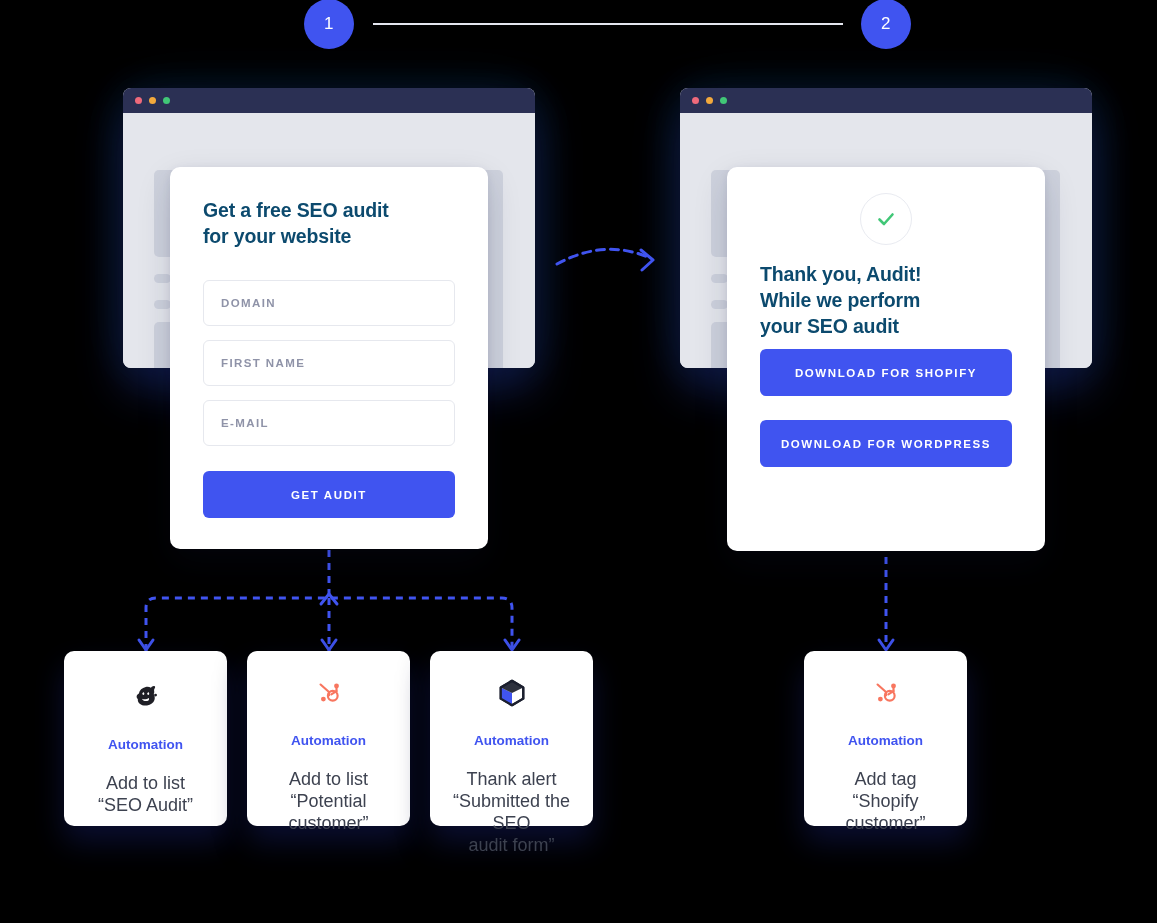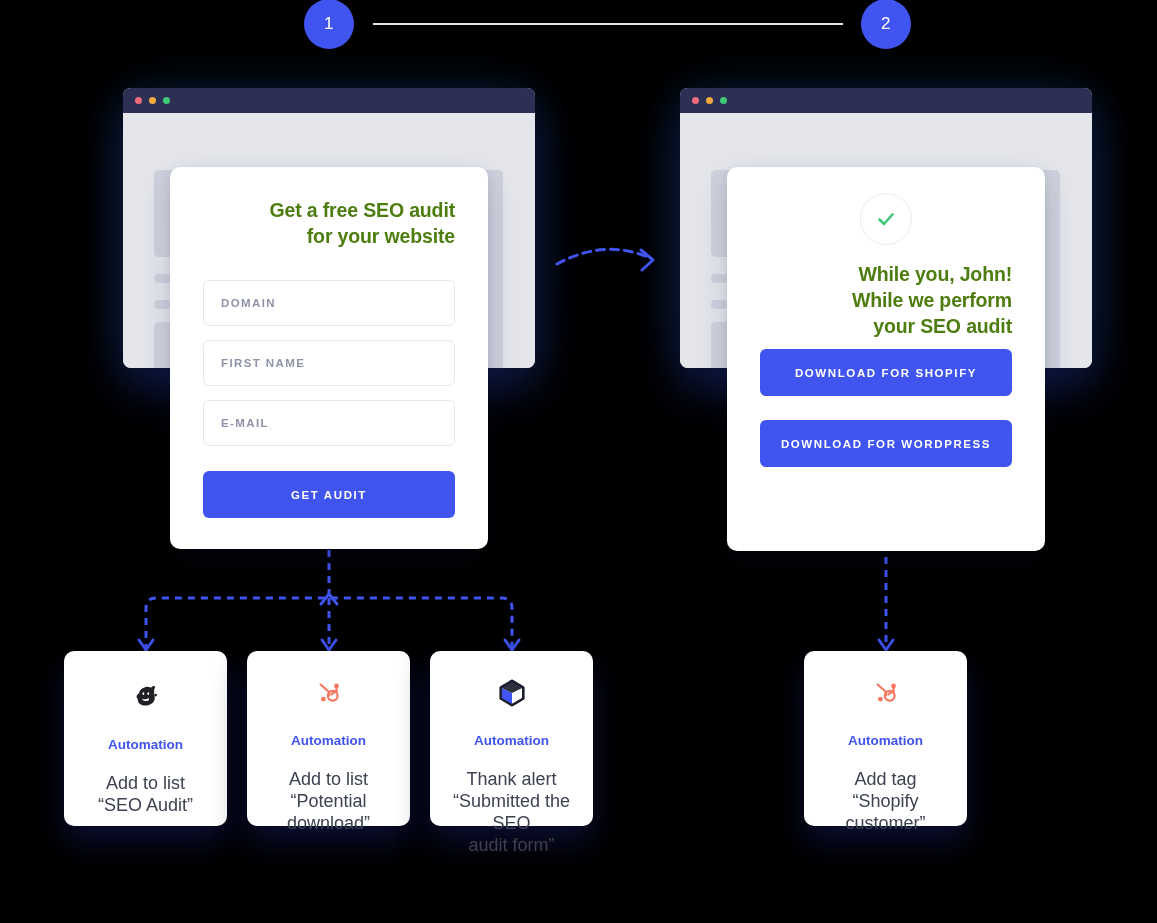--- a/index.html
+++ b/index.html
@@ -63,22 +63,22 @@
   
   .panel {
     position: absolute; background: #ffffff; border-radius: 10px;
     box-shadow: 0 14px 34px rgba(20,24,60,0.16), 0 2px 8px rgba(20,24,60,0.08);
     z-index: 25;
   }
   #panel-1 { left: 170px; top: 167px; width: 318px; height: 382px; padding: 30px 33px 0; }
   #panel-2 { left: 727px; top: 167px; width: 318px; height: 384px; padding: 26px 33px 0; }
 
   .panel-title {
-    font-size: 19.5px; font-weight: 700; color: #4d7c0f;
-    text-align: right; line-height: 26px; letter-spacing: -0.15px;
+    font-size: 19.5px; font-weight: 700; color: #0c4a6e;
+    text-align: left; line-height: 26px; letter-spacing: -0.15px;
   }
   .field {
     margin-top: 14px; height: 46px; border: 1px solid #e6e8ee; border-radius: 6px;
     display: flex; align-items: center; padding-left: 17px;
     font-size: 11.5px; letter-spacing: 1.4px; font-weight: 600; color: #8f93a8;
     background: #fff;
   }
   #field-domain { margin-top: 31px; }
   .primary-btn {
     margin-top: 25px; height: 47px; border-radius: 6px; background: #4054f0;
@@ -209,21 +209,21 @@
     <button class="primary-btn">GET AUDIT</button>
   </div>
 
   <div class="panel" id="panel-2">
     <div class="check-circle">
       <svg width="22" height="22" viewBox="0 0 22 22">
         <path d="M4.5,11.5 L9,16 L17.5,6.5" stroke="#41c777" stroke-width="2.6" fill="none" stroke-linecap="round" stroke-linejoin="round"></path>
       </svg>
     </div>
     <div class="panel-title">
-      <span>While you, John!</span><br>
+      <span>Thank you, Audit!</span><br>
       <span>While we perform</span><br>
       <span>your SEO audit</span>
     </div>
     <button class="primary-btn" id="btn-shopify">DOWNLOAD FOR SHOPIFY</button>
     <button class="primary-btn" id="btn-wordpress">DOWNLOAD FOR WORDPRESS</button>
   </div>
 
   <div class="auto-card" id="auto-1">
     <div class="auto-icon">
       <svg width="30" height="30" viewBox="0 0 32 32">
@@ -256,21 +256,21 @@
           <line x1="24" y1="14" x2="18.5" y2="17.5"></line>
         </g>
         <circle cx="24" cy="8.5" r="2.6" fill="#f8765f"></circle>
         <circle cx="10" cy="22.5" r="2.6" fill="#f8765f"></circle>
         <circle cx="20" cy="19" r="5.2" fill="none" stroke="#f8765f" stroke-width="2.3"></circle>
       </svg>
     </div>
     <div class="auto-label">Automation</div>
     <div class="auto-text">
       <span>Add to list</span><br>
-      <span>“Potential download”</span>
+      <span>“Potential customer”</span>
     </div>
   </div>
 
   <div class="auto-card" id="auto-3">
     <div class="auto-icon">
       <svg width="30" height="30" viewBox="0 0 32 32">
         <polygon points="16,3 28,10 28,22 16,29 4,22 4,10" fill="#ffffff" stroke="#1b1f2e" stroke-width="2.4" stroke-linejoin="round"></polygon>
         <polygon points="16,16 16,29 4,22 4,10" fill="#4054f0"></polygon>
         <polygon points="16,3 28,10 16,16 4,10" fill="#1b1f2e" opacity="0.92"></polygon>
         <polygon points="16,3 28,10 28,22 16,29 4,22 4,10" fill="none" stroke="#1b1f2e" stroke-width="2.4" stroke-linejoin="round"></polygon>

